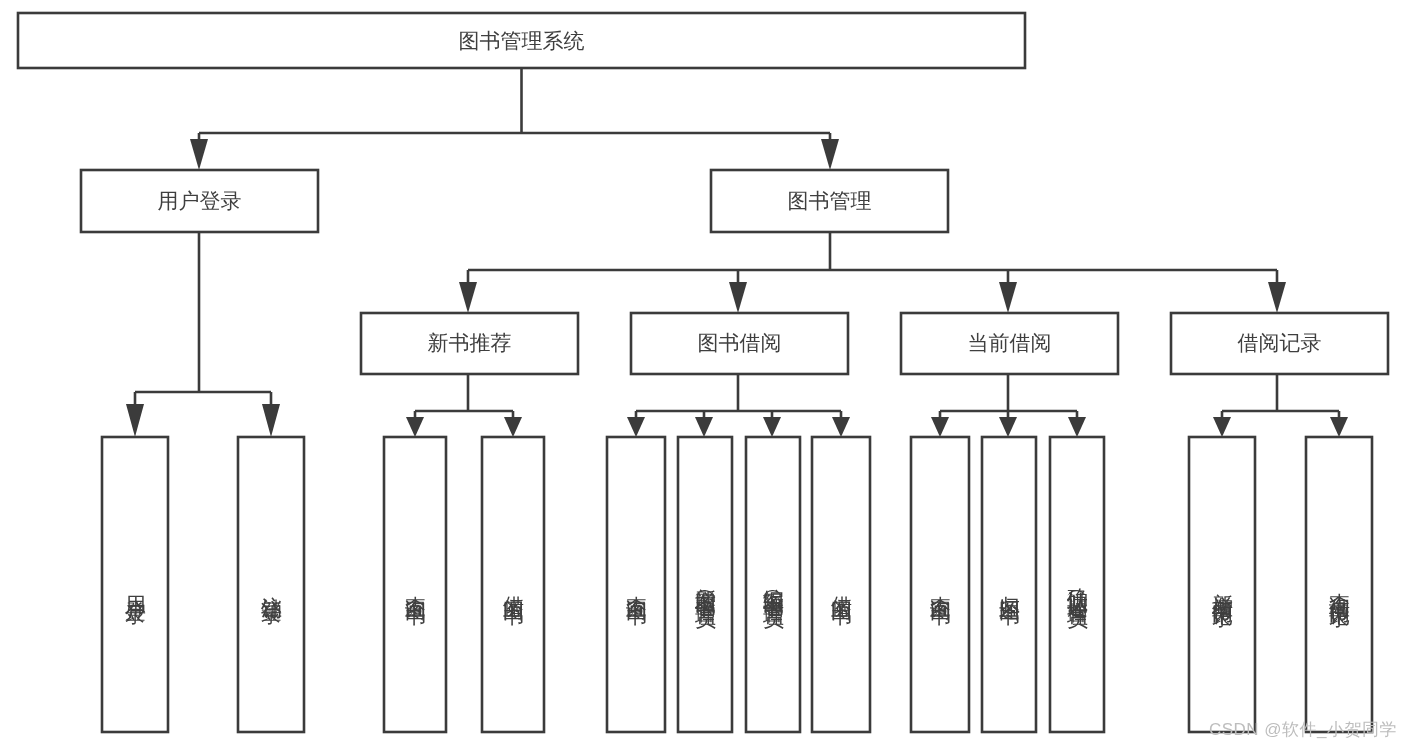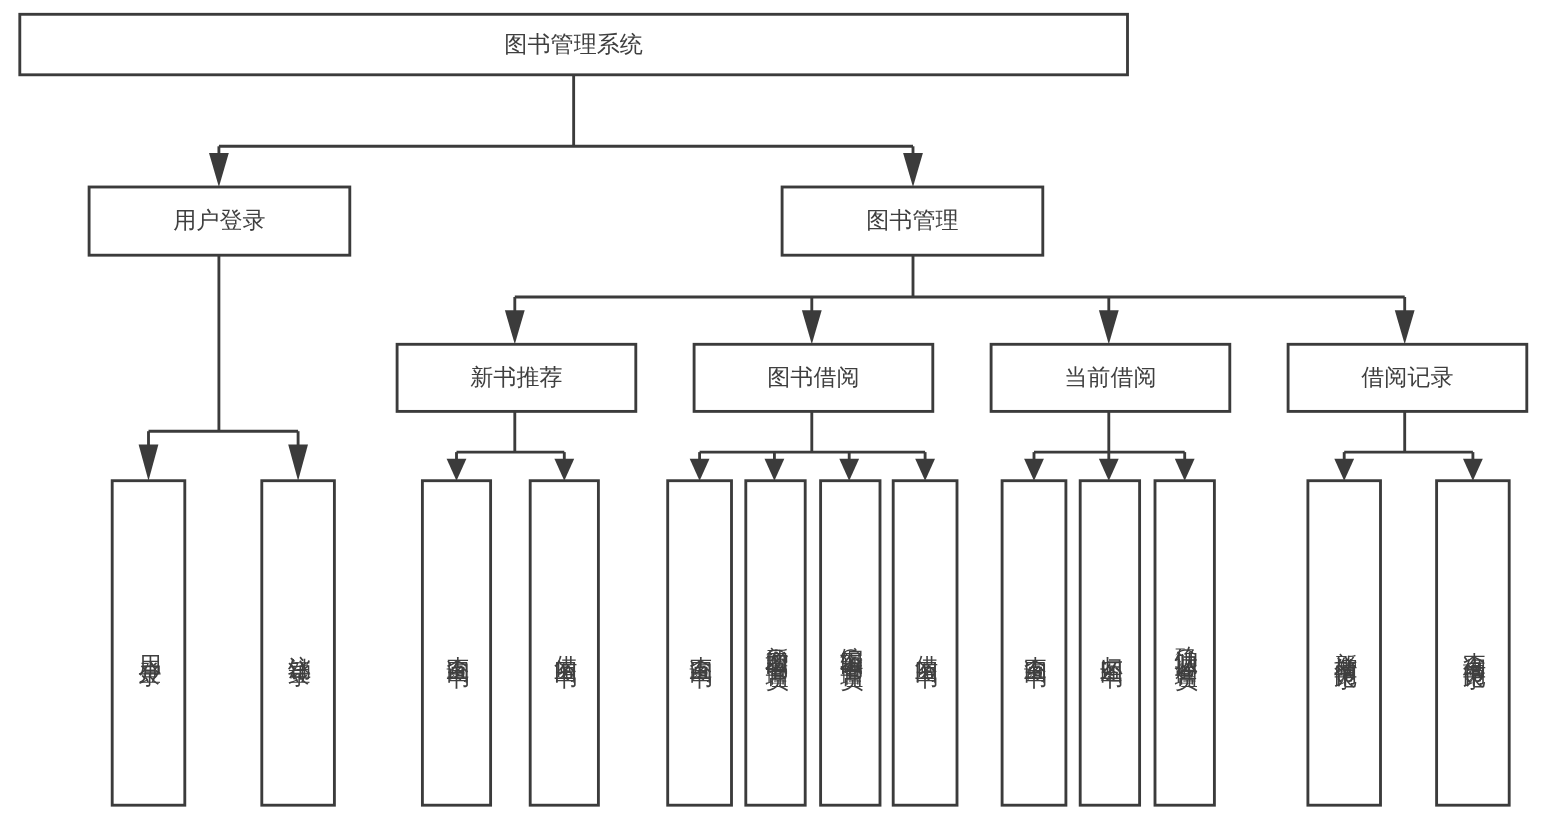--- a/index.html
+++ b/index.html
@@ -193,13 +193,14 @@
   <div class="node-label-v" style="left:607px; top:437px; width:58px; height:295px;">查询图书</div>
   <div class="node-label-v" style="left:678px; top:437px; width:54px; height:295px;">新增图书（管理员）</div>
   <div class="node-label-v" style="left:746px; top:437px; width:54px; height:295px;">编辑图书（管理员）</div>
   <div class="node-label-v" style="left:812px; top:437px; width:58px; height:295px;">借阅图书</div>
   <div class="node-label-v" style="left:911px; top:437px; width:58px; height:295px;">查询图书</div>
   <div class="node-label-v" style="left:982px; top:437px; width:54px; height:295px;">归还图书</div>
   <div class="node-label-v" style="left:1050px; top:437px; width:54px; height:295px;">确认归还（管理员）</div>
   <div class="node-label-v" style="left:1189px; top:437px; width:66px; height:295px;">新增借阅记录</div>
   <div class="node-label-v" style="left:1306px; top:437px; width:66px; height:295px;">查询借阅记录</div>
 
+  <div class="watermark">CSDN @软件_小贺同学</div>
 </div>
 
 </body></html>

